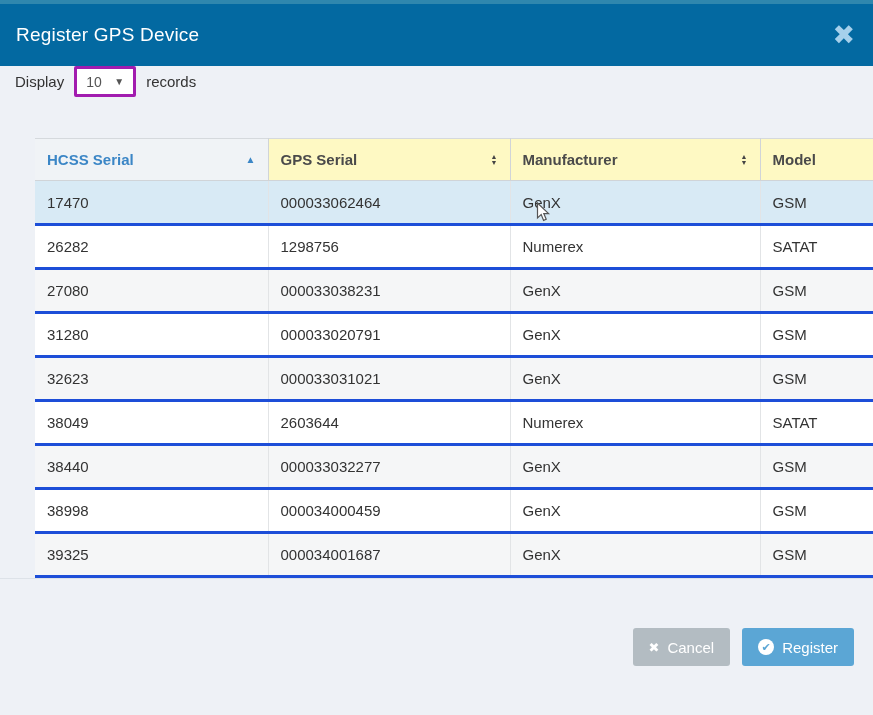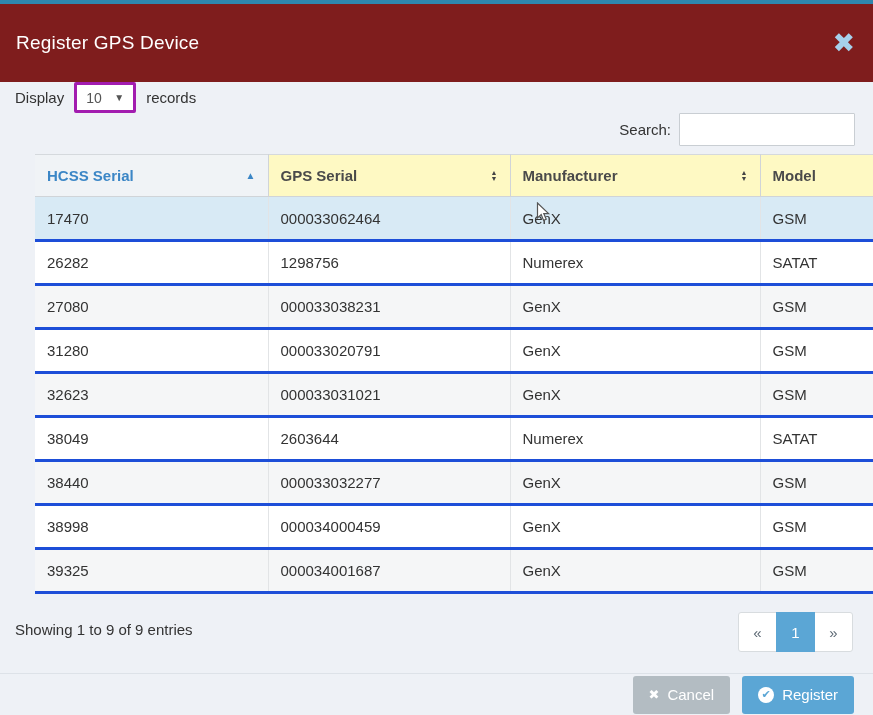--- a/index.html
+++ b/index.html
@@ -2,21 +2,21 @@
 <html><head>
 <meta charset="utf-8">
 <style>
   * { margin:0; padding:0; box-sizing:border-box; }
   html,body { width:873px; height:715px; overflow:hidden; }
   body { font-family:"Liberation Sans","DejaVu Sans",sans-serif; background:#EEF1F6; color:#333; }
 
   .modal { width:873px; height:715px; display:flex; flex-direction:column; }
 
   .top-strip { height:4px; background:#2F87AE; }
-  .modal-header { height:78px; background:#7f1d1d; display:flex; align-items:center; padding:0 18px 0 16px; }
+  .modal-header { height:62px; background:#0369a1; display:flex; align-items:center; padding:0 18px 0 16px; }
   .modal-title { color:#fff; font-size:19px; letter-spacing:0.2px; }
   .close-x { margin-left:auto; color:#A6D0EB; font-size:27px; font-weight:bold; cursor:pointer; line-height:1; }
 
   .controls { height:72px; display:flex; align-items:flex-start; padding:0 18px 0 15px;flex-direction:column; }
   .length-ctl { display:flex; align-items:center; gap:10px; font-size:15px; color:#333; }
   .select-box { width:62px; height:31px; background:#fff; border:3px solid #a21caf; border-radius:2px;
                 display:flex; align-items:center; justify-content:space-between; padding:0 9px; cursor:pointer; }
   .select-box .val { color:#555; font-size:14px; }
   .select-box .caret { color:#555; font-size:10px; }
   .search-ctl { margin-left:auto; display:flex; align-items:center; gap:8px; font-size:15px; }
@@ -77,24 +77,20 @@
 
   <div class="controls">
     <div class="length-ctl">
       <span>Display</span>
       <div class="select-box">
         <span class="val">10</span>
         <span class="caret">▼</span>
       </div>
       <span>records</span>
     </div>
-    <div class="search-ctl">
-      <span>Search:</span>
-      <input value="" style="">
-    </div>
   </div>
 
   <table>
     <colgroup>
         <col class="c1">
         <col class="c2">
         <col class="c3">
         <col class="c4">
       </colgroup>
     <thead>
@@ -179,28 +175,20 @@
       </tr>
       <tr class="stripe">
         <td>39325</td>
         <td>000034001687</td>
         <td>GenX</td>
         <td>GSM</td>
       </tr>
     </tbody>
   </table>
 
-  <div class="table-footer">
-    <span class="entries-info">Showing 1 to 9 of 9 entries</span>
-    <div class="pagination">
-      <span class="page-btn">«</span>
-      <span class="page-btn active">1</span>
-      <span class="page-btn">»</span>
-    </div>
-  </div>
 
   <div class="divider"></div>
 
   <div class="actions">
     <button class="btn btn-cancel">
       <span class="x-ico">✖</span>
       <span>Cancel</span>
     </button>
     <button class="btn btn-register">
       <span class="check-circle">✔</span>

